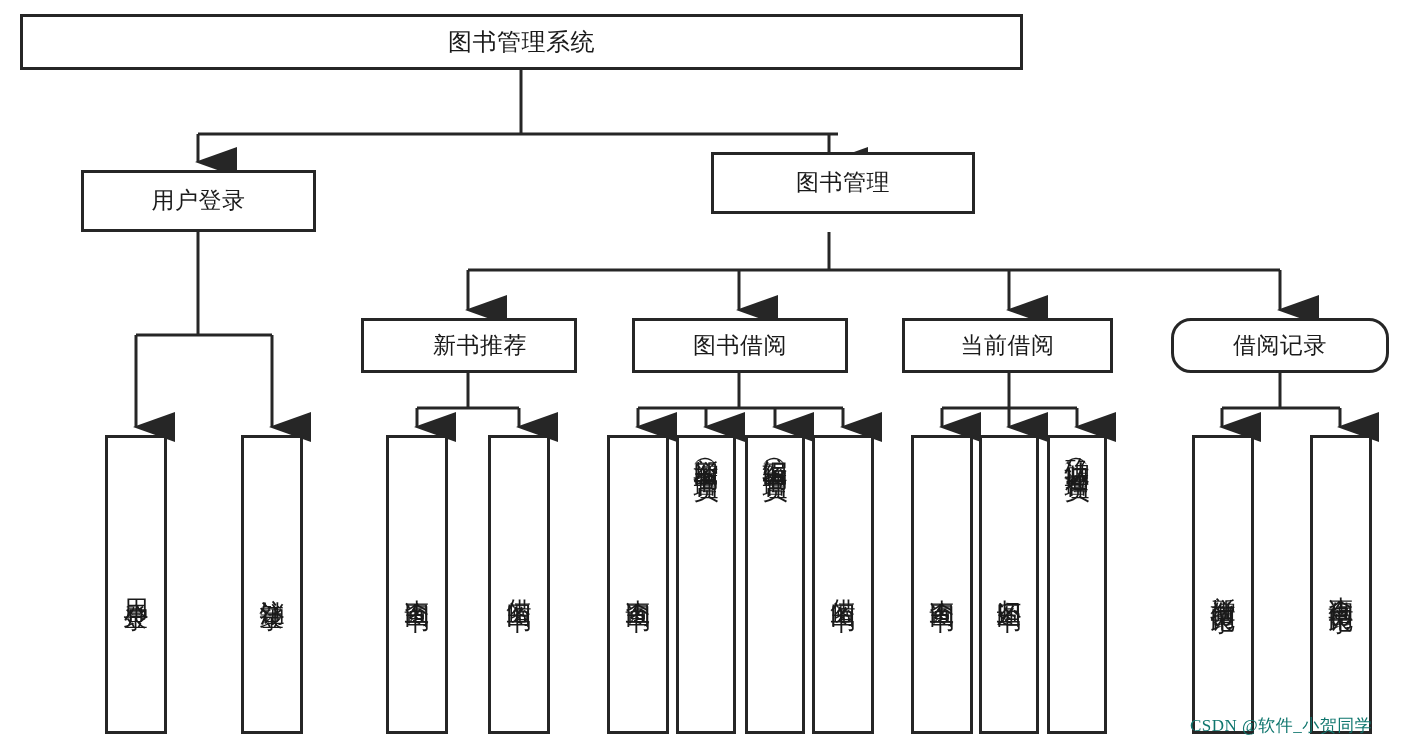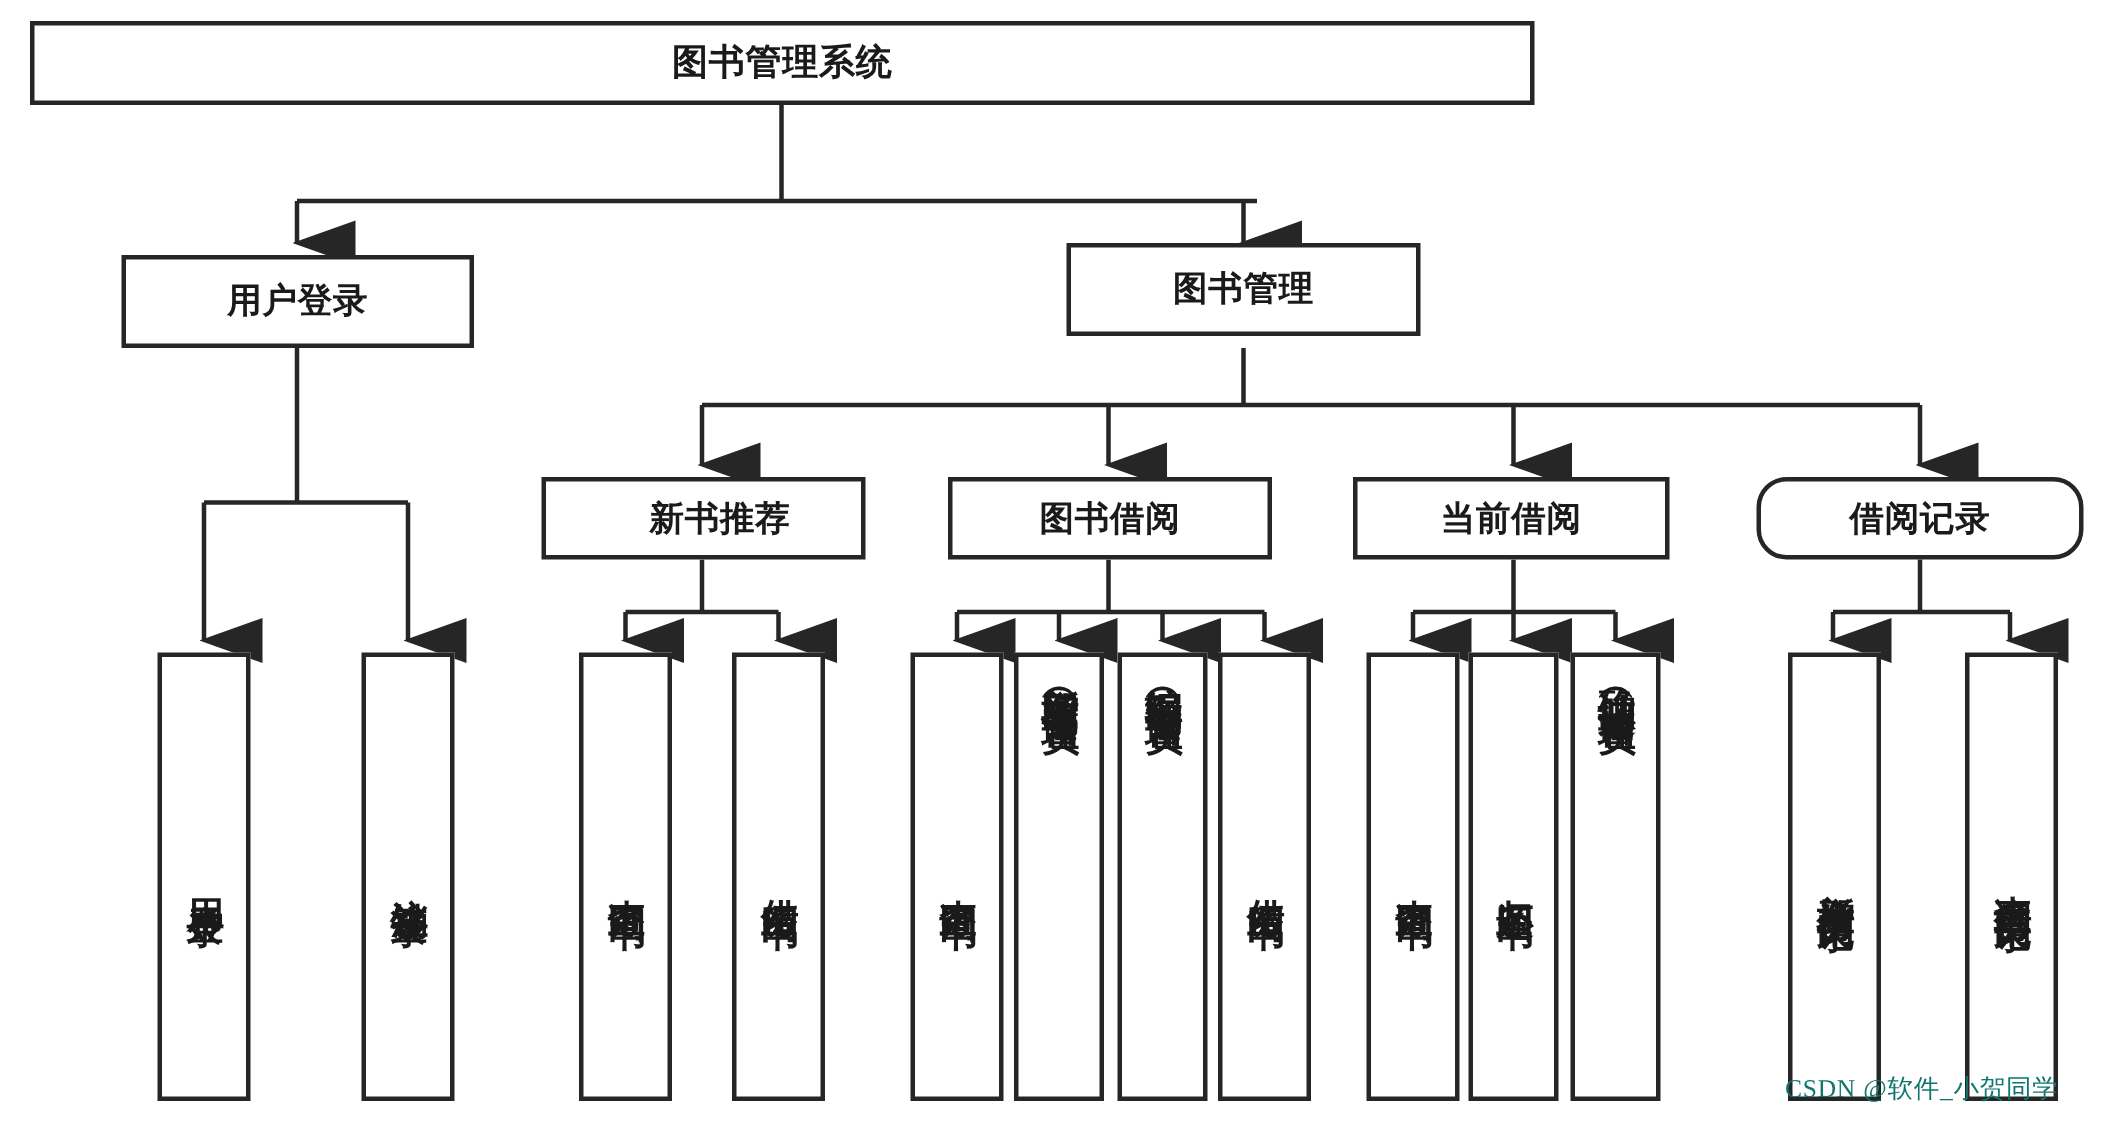--- a/index.html
+++ b/index.html
@@ -33,21 +33,20 @@
     display: flex;
     align-items: center;
     justify-content: center;
     color: #1a1a1a;
   }
   .node .lbl {
     display: block;
     text-align: left;
     line-height: 1.18;
     white-space: nowrap;
-    font-weight: bold;
   }
   
   .node.h .lbl {
     font-size: 23px;
     letter-spacing: 0.5px;
   }
   
   .node.root .lbl {
     font-size: 24px;
   }
@@ -136,21 +135,21 @@
     </g>
   </svg>
 
   <div class="node h root" style="left:20px; top:14px; width:1003px; height:56px;">
     <span class="lbl">图书管理系统</span>
   </div>
 
   <div class="node h" style="left:81px; top:170px; width:235px; height:62px;">
     <span class="lbl">用户登录</span>
   </div>
-  <div class="node h" style="left:711px; top:162px; width:236px; height:62px;">
+  <div class="node h" style="left:711px; top:152px; width:264px; height:62px;">
     <span class="lbl">图书管理</span>
   </div>
 
   <div class="node h" style="left:361px; top:318px; width:216px; height:55px;padding-left:22px;">
     <span class="lbl">新书推荐</span>
   </div>
   <div class="node h" style="left:632px; top:318px; width:216px; height:55px;">
     <span class="lbl">图书借阅</span>
   </div>
   <div class="node h" style="left:902px; top:318px; width:211px; height:55px;">

